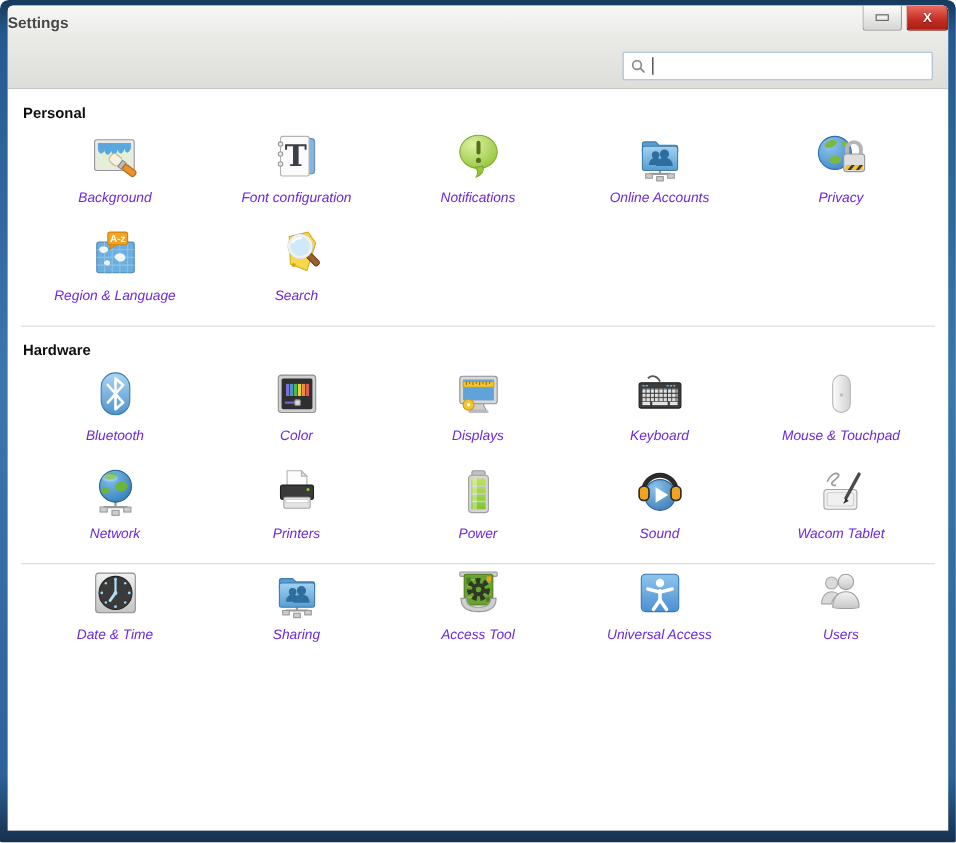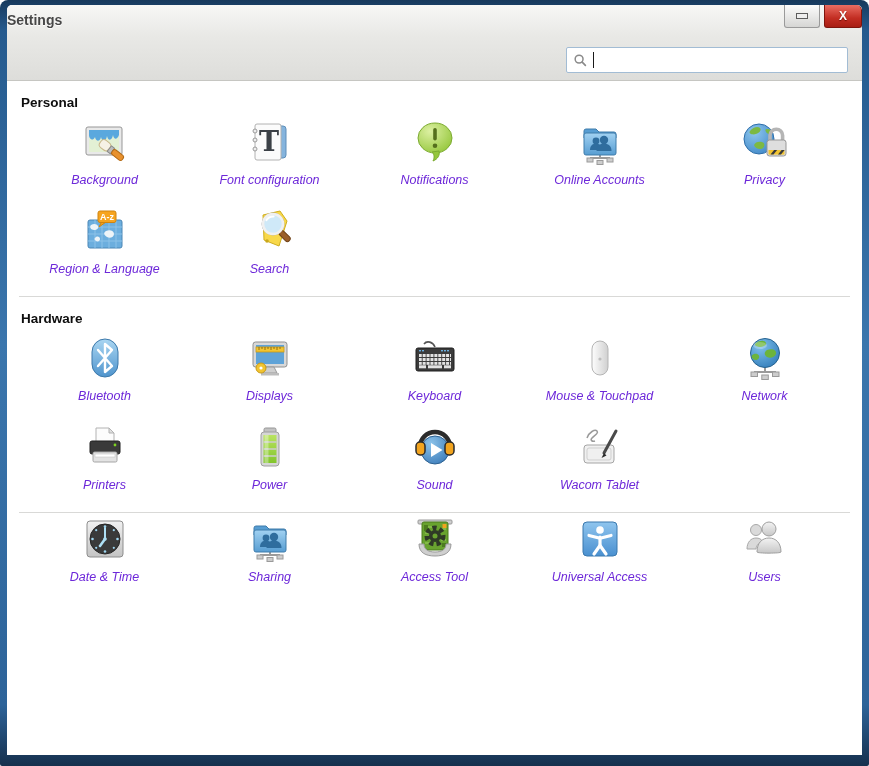--- a/index.html
+++ b/index.html
@@ -225,20 +225,39 @@
                     <stop offset="1" stop-color="#4f94cd"></stop>
                   </linearGradient>
                 </defs>
               <rect x="11" y="5" width="26" height="38" rx="13" fill="url(#bt)" stroke="#3c79ab"></rect>
               <path d="M17 16l14 16-7 6V10l7 6-14 16" fill="none" stroke="#fff" stroke-width="2.4" stroke-linejoin="round" stroke-linecap="round"></path>
             </svg>
           </span>
           <span class="tlabel">Bluetooth</span>
         </div>
 
+        <div class="tile">
+          <span class="ticon">
+            <svg viewBox="0 0 48 48">
+              <rect x="7" y="7" width="34" height="34" rx="3" fill="#cfcfcf" stroke="#8f8f8f"></rect>
+              <rect x="10" y="10" width="28" height="28" rx="1.5" fill="#2f2f2f"></rect>
+              <g>
+                <rect x="14" y="15" width="3" height="11" fill="#7f6fd4"></rect>
+                <rect x="17.6" y="15" width="3" height="11" fill="#4f94cd"></rect>
+                <rect x="21.2" y="15" width="3" height="11" fill="#4fb84f"></rect>
+                <rect x="24.8" y="15" width="3" height="11" fill="#e8d44a"></rect>
+                <rect x="28.4" y="15" width="3" height="11" fill="#e8933a"></rect>
+                <rect x="32" y="15" width="3" height="11" fill="#d95b5b"></rect>
+              </g>
+              <rect x="13" y="31" width="12" height="2" fill="#6a6ad0"></rect>
+              <rect x="22" y="29.5" width="5" height="5" rx="1" fill="#dcdcdc" stroke="#8a8a8a"></rect>
+            </svg>
+          </span>
+          <span class="tlabel">Color</span>
+        </div>
 
         <div class="tile">
           <span class="ticon">
             <svg viewBox="0 0 48 48">
               <rect x="7" y="8" width="34" height="25" rx="2.5" fill="#d8d8d8" stroke="#8f8f8f"></rect>
               <rect x="10" y="11" width="28" height="19" fill="#5fa3d8"></rect>
               <rect x="10" y="13" width="28" height="5" fill="#f2c431" stroke="#c89a18" stroke-width=".8"></rect>
               <path d="M13 13v3M16 13v2M19 13v3M22 13v2M25 13v3M28 13v2M31 13v3M34 13v2" stroke="#7a5c0a" stroke-width=".8"></path>
               <path d="M20 33h8l3 6H17z" fill="#cfcfcf" stroke="#9a9a9a"></path>
               <rect x="15" y="39" width="18" height="2.5" fill="#bdbdbd"></rect>

